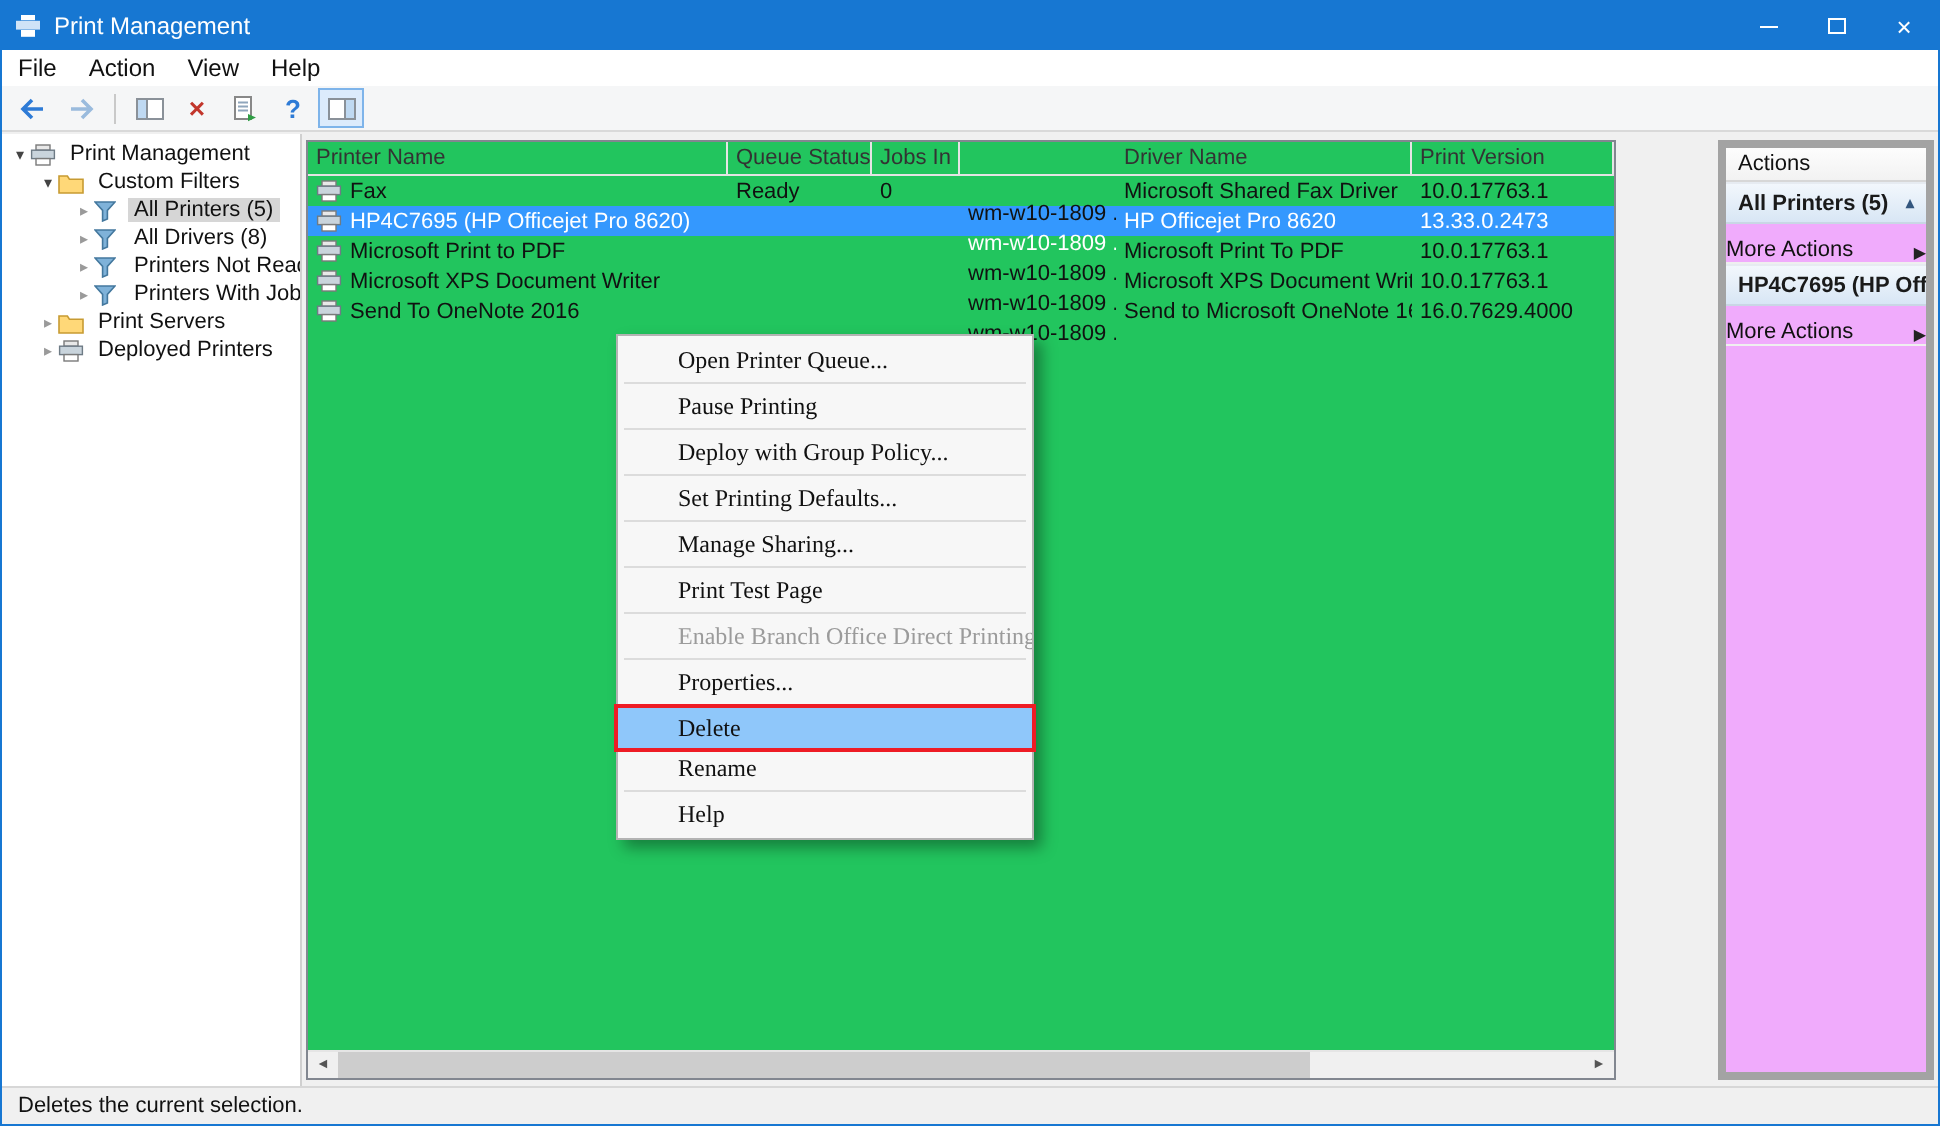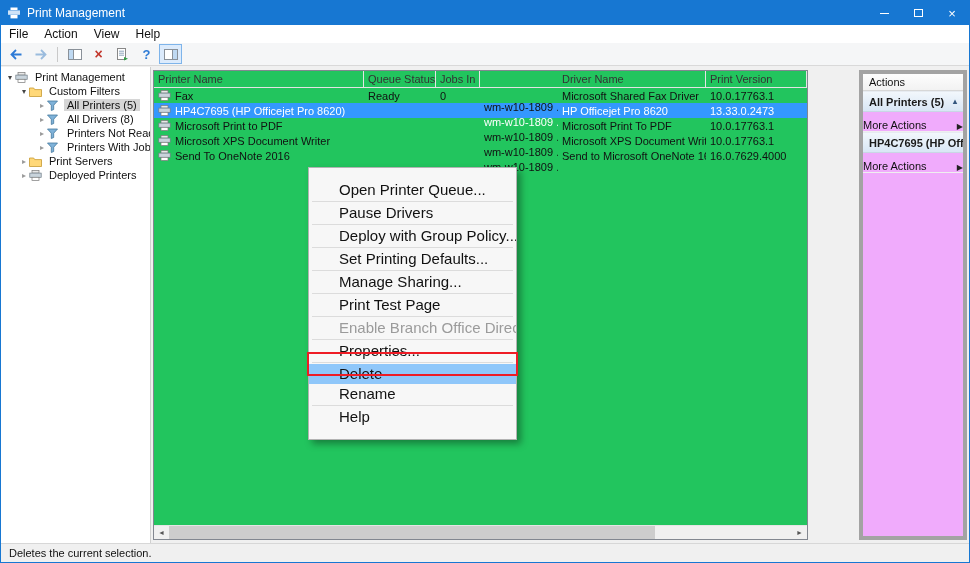--- a/index.html
+++ b/index.html
@@ -55,21 +55,21 @@
   
   .actions-pane { position:absolute; left:810px; top:3px; bottom:3px; right:2px; background:#f0abfc; border:4px solid #a3a3a3; font-size:11px; overflow:hidden;margin-left:48px; }
   .actions-title { height:17px; display:flex; align-items:center; padding:0 6px; border-bottom:1px solid #D7D7D7; background:linear-gradient(#FDFDFD,#F2F2F2); color:#111; }
   .action-sec { height:21px; display:flex; align-items:center; padding:0 6px; background:linear-gradient(#F2F7FC,#D8E6F5); border-top:1px solid #E6EBF1; border-bottom:1px solid #C9D6E5; font-weight:bold; color:#1A1A1A; white-space:nowrap; overflow:hidden; }
   .sec-arrow { margin-left:auto; font-size:8px; color:#33567E; padding-left:4px; }
   .more-actions { height:20px; display:flex; align-items:flex-end; padding:0 0; border-bottom:1px solid #EFEFEF; color:#111; }
   .more-arrow { margin-left:auto; font-size:8px; color:#222; }
   
   .statusbar { position:absolute; left:0; right:0; bottom:0; height:19px; background:#F0F0F0; border-top:1px solid #D7D7D7; display:flex; align-items:center; padding-left:8px; font-size:11px; color:#111; }
   
-  .context-menu { position:absolute; left:307px; top:100px; width:209px; background:#F7F7F7; border:1px solid #B3B3B3; box-shadow:4px 4px 7px rgba(0,0,0,0.35); padding:12px 0; font-size:15px; z-index:10; }
+  .context-menu { position:absolute; left:307px; top:100px; width:209px; background:#F7F7F7; border:1px solid #B3B3B3; box-shadow:4px 4px 7px rgba(0,0,0,0.35); padding:2px 0; font-size:12px; z-index:10;font-family:Liberation Serif, serif; }
   .cm-item { height:20px; line-height:20px; padding-left:30px; color:#111; white-space:nowrap; overflow:hidden; }
   .cm-item.disabled { color:#9B9B9B; }
   .cm-item.highlight { background:#8FC7FA; }
   .cm-sep { height:1px; background:#DCDCDC; margin:1px 3px; }
   .red-box { position:absolute; left:-2px; right:-2px; top:184px; height:24px; border:2px solid #EE1C25; pointer-events:none; z-index:11; }
 </style>
 </head>
 <body>
 
 <div class="window">
@@ -345,21 +345,21 @@
       </div>
       <div class="more-actions">
         <span>More Actions</span>
         <span class="more-arrow">▶</span>
       </div>
     </div>
 
     <div class="context-menu">
       <div class="cm-item">Open Printer Queue...</div>
       <div class="cm-sep"></div>
-      <div class="cm-item">Pause Drivers</div>
+      <div class="cm-item">Pause Printing</div>
       <div class="cm-sep"></div>
       <div class="cm-item">Deploy with Group Policy...</div>
       <div class="cm-sep"></div>
       <div class="cm-item">Set Printing Defaults...</div>
       <div class="cm-sep"></div>
       <div class="cm-item">Manage Sharing...</div>
       <div class="cm-sep"></div>
       <div class="cm-item">Print Test Page</div>
       <div class="cm-sep"></div>
       <div class="cm-item disabled">Enable Branch Office Direct Printing</div>

